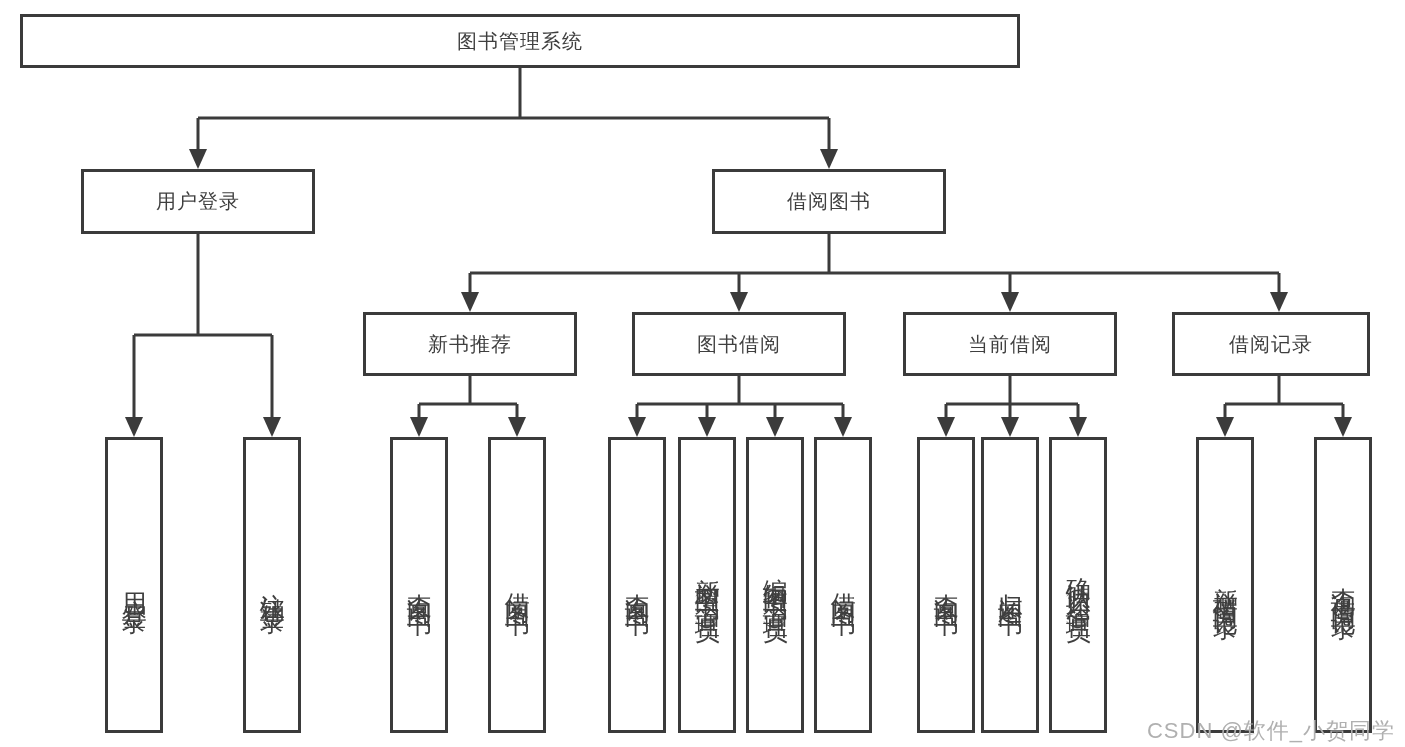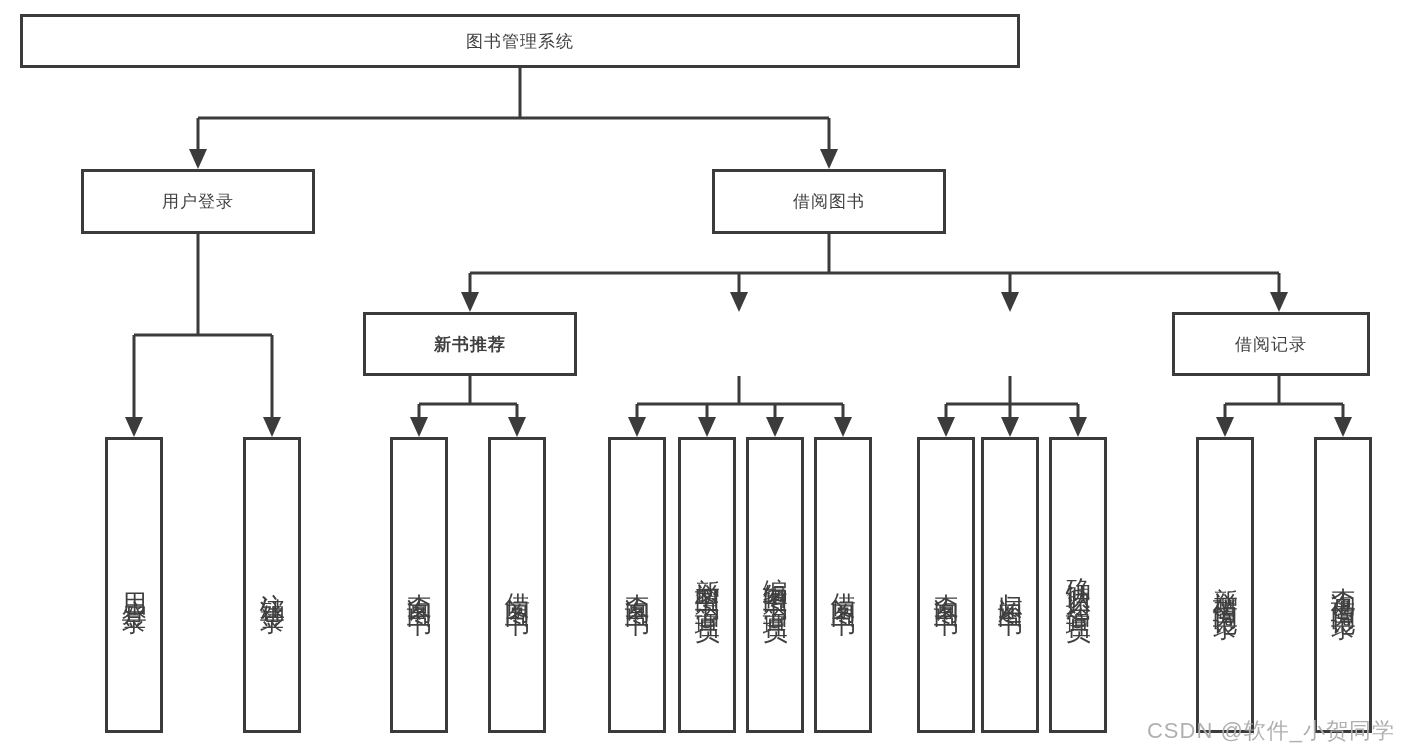--- a/index.html
+++ b/index.html
@@ -29,37 +29,37 @@
     position: absolute;
     box-sizing: border-box;
     background: #ffffff;
     border: 3px solid #3b3b3b;
     display: flex;
     align-items: center;
     justify-content: center;
     color: #3f3f3f;
   }
   .h-label {
-    font-size: 17px;
+    font-size: 20px;
     letter-spacing: 1px;
     white-space: nowrap;
   }
   .v-label {
     writing-mode: vertical-rl;
     text-orientation: mixed;
     font-size: 25px;
     letter-spacing: 6px;
     line-height: 1.1;
     white-space: nowrap;
   }
   
   .n-root { left: 20px;  top: 14px;  width: 1000px; height: 54px; }
   .n-l2a  { left: 81px;  top: 169px; width: 234px;  height: 65px; }
   .n-l2b  { left: 712px; top: 169px; width: 234px;  height: 65px; }
-  .n-l3a  { left: 363px; top: 312px; width: 214px;  height: 64px; font-weight: bold; }
+  .n-l3a  { left: 363px; top: 312px; width: 214px;  height: 64px; }
   .n-l3b  { left: 632px; top: 312px; width: 214px;  height: 64px; }
   .n-l3c  { left: 903px; top: 312px; width: 214px;  height: 64px; }
   .n-l3d  { left: 1172px;top: 312px; width: 198px;  height: 64px; }
   .leaf   { top: 437px; width: 58px; height: 296px; }
   .lf0  { left: 105px; }
   .lf1  { left: 243px; }
   .lf2  { left: 390px; }
   .lf3  { left: 488px; }
   .lf4  { left: 608px; }
   .lf5  { left: 678px; }
@@ -135,20 +135,26 @@
   <div class="box n-l2a">
     <span class="h-label">用户登录</span>
   </div>
   <div class="box n-l2b">
     <span class="h-label">借阅图书</span>
   </div>
 
   <div class="box n-l3a">
     <span class="h-label">新书推荐</span>
   </div>
+  <div class="box n-l3b">
+    <span class="h-label">图书借阅</span>
+  </div>
+  <div class="box n-l3c">
+    <span class="h-label">当前借阅</span>
+  </div>
   <div class="box n-l3d">
     <span class="h-label">借阅记录</span>
   </div>
 
   <div class="box leaf lf0">
     <span class="v-label">用户登录</span>
   </div>
   <div class="box leaf lf1">
     <span class="v-label">注销登录</span>
   </div>

